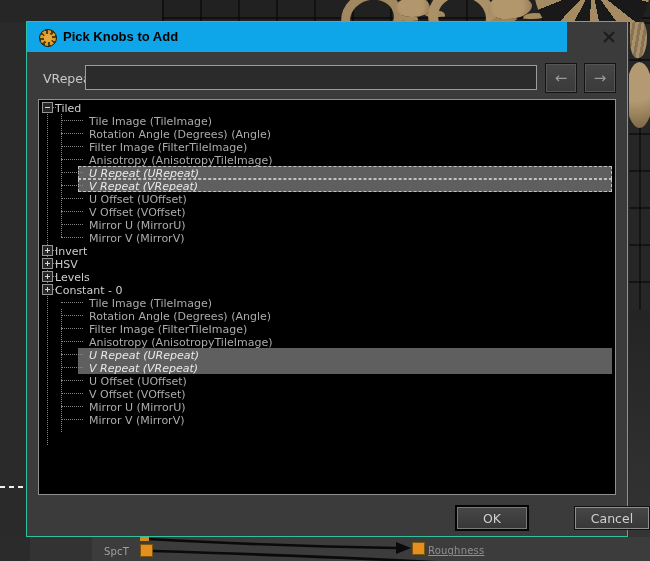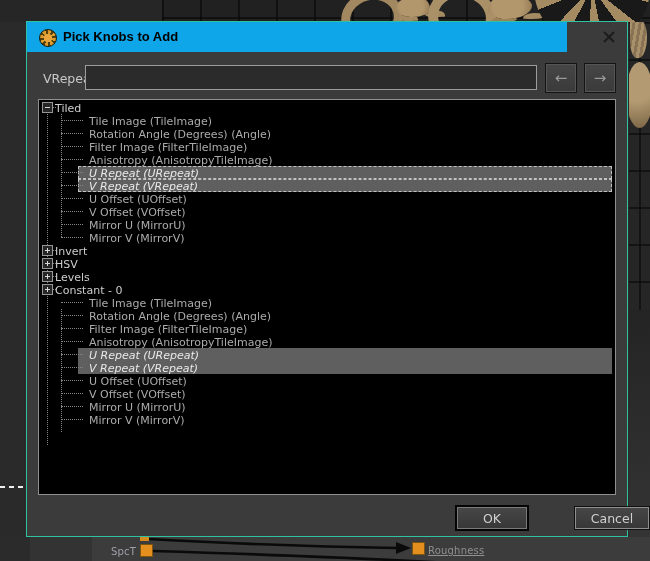--- a/index.html
+++ b/index.html
@@ -112,21 +112,21 @@
   <div class="abs dashed-wire"></div>
 
   <div class="abs bottom-strip">
     <div class="abs seg-dark"></div>
     <div class="abs seg-mid"></div>
     <svg class="wires" width="650" height="24">
       <path d="M148,2 C240,7 330,10 396,11" stroke="#0A0A0A" stroke-width="2.6" fill="none"></path>
       <path d="M153,14 C250,17 370,21 465,27" stroke="#0A0A0A" stroke-width="2.6" fill="none"></path>
     </svg>
     <div class="abs port-sliver"></div>
-    <span class="node-label" style="left:111px;top:9px;">SpcT</span>
+    <span class="node-label" style="left:104px;top:9px;">SpcT</span>
     <div class="abs port-square" style="left:140px;top:7px;"></div>
     <div class="abs arrow-head"></div>
     <div class="abs port-square" style="left:412px;top:5px;"></div>
     <span class="node-label" style="left:428px;top:8px;color:#909090;text-decoration:underline;">Roughness</span>
   </div>
 
   <div class="abs dialog">
     <div class="abs titlebar">
       <div class="abs app-icon"></div>
       <span class="abs dialog-title">Pick Knobs to Add</span>

